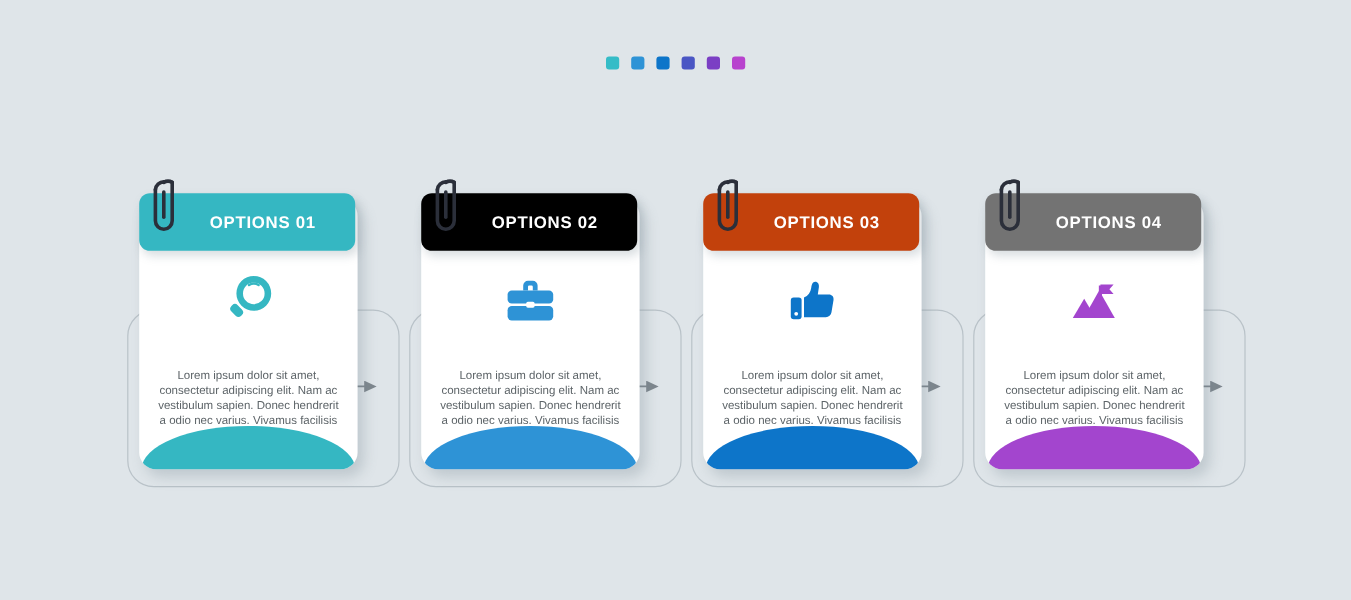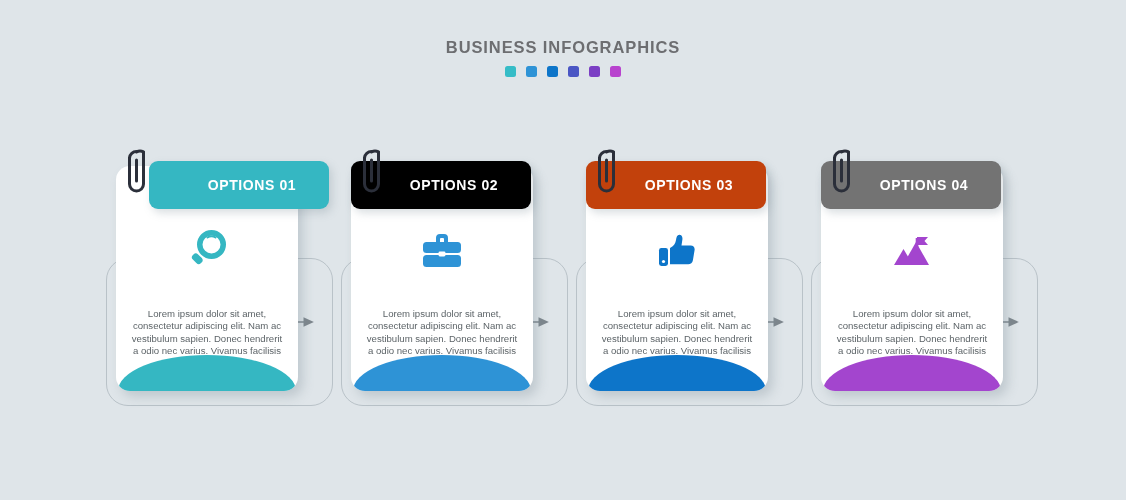--- a/index.html
+++ b/index.html
@@ -157,21 +157,20 @@
     left: 0;
     width: 1126px;
     height: 500px;
     pointer-events: none;
   }
 </style>
 </head>
 <body style="background: rgb(223, 229, 233);">
 
 <div class="title-block">
-  <div class="title-text">BUSINESS INFOGRAPHICS</div>
   <div class="dots-row">
     <span class="dot" style="background: rgb(53, 188, 199);"></span>
     <span class="dot" style="background: rgb(46, 147, 214);"></span>
     <span class="dot" style="background: rgb(13, 117, 201);"></span>
     <span class="dot" style="background: rgb(74, 86, 196);"></span>
     <span class="dot" style="background: rgb(123, 63, 196);"></span>
     <span class="dot" style="background: rgb(184, 67, 206);"></span>
   </div>
 </div>
 
@@ -199,21 +198,21 @@
           <g fill="#35b7c2">
             <path d="M30.5,6 A14.5,14.5 0 1,0 30.5,35 A14.5,14.5 0 1,0 30.5,6 Z M30.5,11.5 A9,9 0 1,1 30.5,29.5 A9,9 0 1,1 30.5,11.5 Z"></path>
             <path d="M26.5,13.5 q4,-2.6 8,0" stroke="#35b7c2" stroke-width="2" fill="none" stroke-linecap="round"></path>
             <rect x="10.5" y="31" width="11.5" height="7.4" rx="3.3" transform="rotate(45 16.2 34.7)"></rect>
           </g>
         </svg>
       </div>
       <div class="card-body">Lorem ipsum dolor sit amet, consectetur adipiscing elit. Nam ac vestibulum sapien. Donec hendrerit a odio nec varius. Vivamus facilisis tincidunt enim.</div>
       <div class="card-arc" style="background: rgb(53, 183, 194);"></div>
     </div>
-    <div class="header-bar" style="background: rgb(53, 183, 194); margin-left: 33px;">
+    <div class="header-bar" style="background: rgb(53, 183, 194);">
       <div class="header-label">OPTIONS 01</div>
     </div>
     <svg class="clip" viewBox="0 0 34 54">
       <path d="M21.5,4 L21.5,36 a7,7 0 0 1 -14,0 L7.5,10" fill="none" stroke="#2b2f3a" stroke-width="3" stroke-linecap="round"></path>
       <path d="M14.5,4 a7,7 0 0 1 7,0" fill="none" stroke="#2b2f3a" stroke-width="3" stroke-linecap="round"></path>
       <path d="M7.5,10 a7,7 0 0 1 7,-6.4" fill="none" stroke="#2b2f3a" stroke-width="3" stroke-linecap="round"></path>
       <path d="M14.5,12 L14.5,33" fill="none" stroke="#2b2f3a" stroke-width="3" stroke-linecap="round"></path>
     </svg>
   </div>
 

